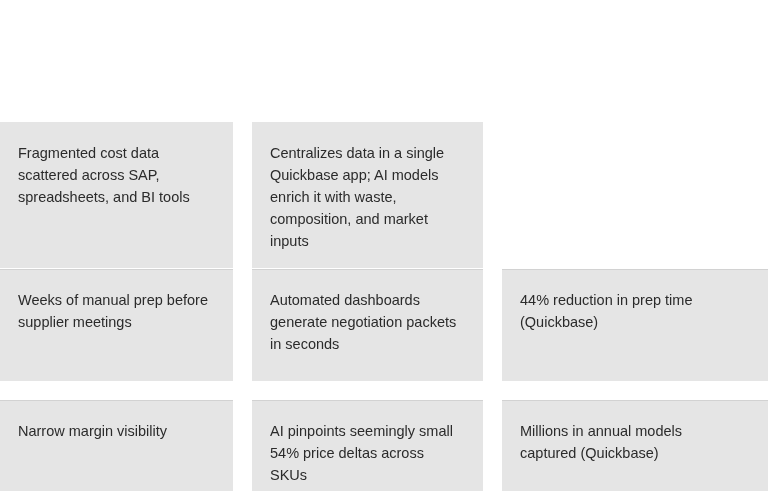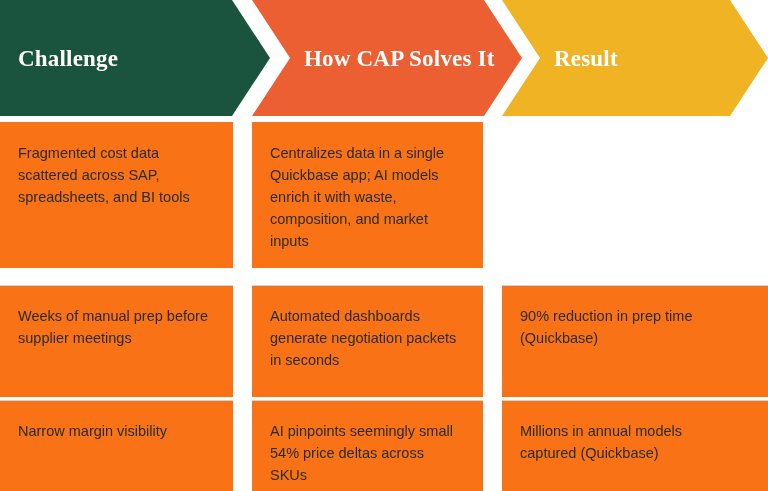--- a/index.html
+++ b/index.html
@@ -88,27 +88,27 @@
   }
 
   .col-1 { left: 0;   width: 233px; }
   .col-2 { left: 252px; width: 231px; }
   .col-3 { left: 502px; width: 266px; }
 
   .cell {
     position: absolute;
     left: 0;
     right: 0;
-    background: #f97316;
+    background: #e5e5e5;
     box-sizing: border-box;
     padding: 20px 22px 24px 18px;
   }
 
   .cell-r1 { top: 0;   height: 146px; }
-  .cell-r2 { top: 147px; height: 112px; margin-top: 16px; }
+  .cell-r2 { top: 147px; height: 112px; }
   .cell-r3 { top: 278px; height: 109px; }
 
   .cell-r2::before,
   .cell-r3::before {
     content: "";
     position: absolute;
     left: 0;
     right: 0;
     top: 0;
     height: 1px;
@@ -124,35 +124,20 @@
   }
 
   
   .col-3 .cell { padding-right: 28px; }
 </style>
 </head>
 <body>
 
 <div class="board">
 
-  <div class="chevron-row">
-
-    <div class="chevron chev-1" style="background:#1a543f;">
-      <span class="chev-title">Challenge</span>
-    </div>
-
-    <div class="chevron chev-2" style="background:#ec5f33;">
-      <span class="chev-title">How CAP Solves It</span>
-    </div>
-
-    <div class="chevron chev-3" style="background:#f0b323;">
-      <span class="chev-title">Result</span>
-    </div>
-
-  </div>
 
   <div class="cols">
 
     <div class="col col-1">
       <div class="cell cell-r1">
         <p class="cell-text">Fragmented cost data scattered across SAP, spreadsheets, and BI tools</p>
       </div>
       <div class="cell cell-r2">
         <p class="cell-text">Weeks of manual prep before supplier meetings</p>
       </div>
@@ -168,21 +153,21 @@
       <div class="cell cell-r1">
         <p class="cell-text">Centralizes data in a single Quickbase app; AI models enrich it with waste, composition, and market inputs</p>
       </div>
       <div class="cell cell-r3">
         <p class="cell-text">AI pinpoints seemingly small 54% price deltas across SKUs</p>
       </div>
     </div>
 
     <div class="col col-3">
       <div class="cell cell-r2">
-        <p class="cell-text">90% reduction in prep time (Quickbase)</p>
+        <p class="cell-text">44% reduction in prep time (Quickbase)</p>
       </div>
       <div class="cell cell-r3">
         <p class="cell-text">Millions in annual models captured (Quickbase)</p>
       </div>
     </div>
 
   </div>
 
 </div>
 

